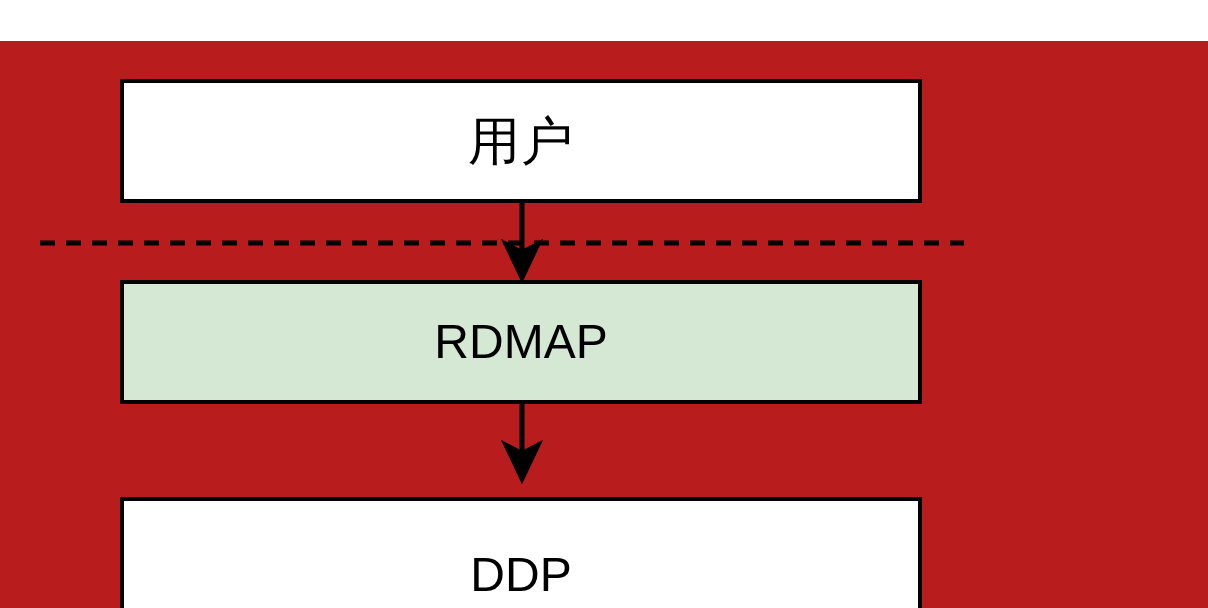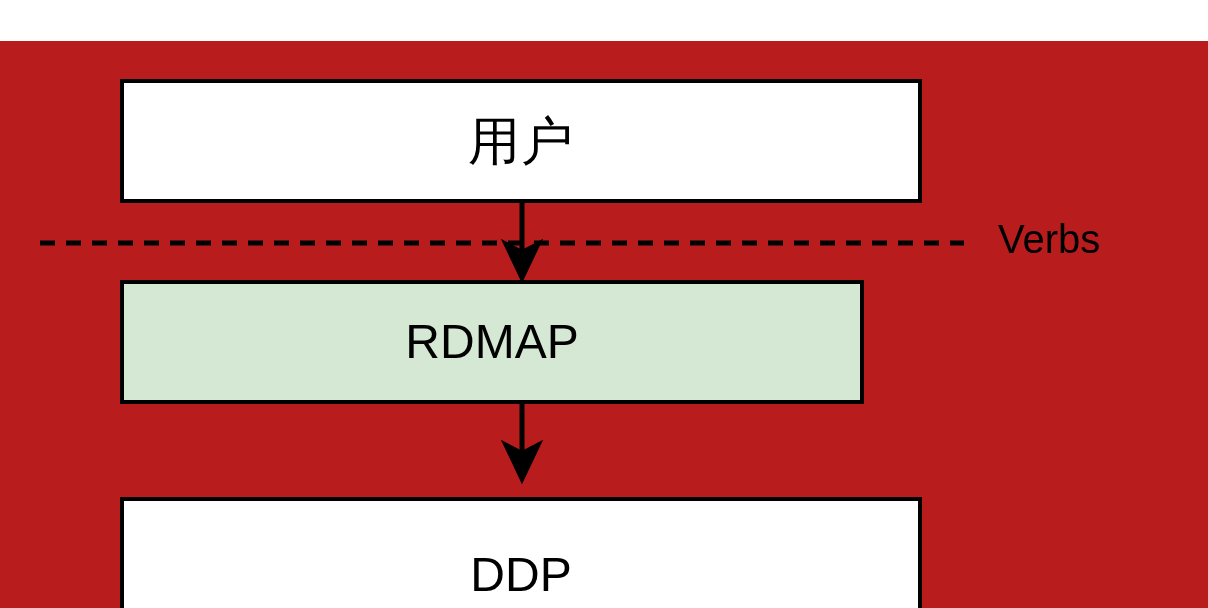--- a/index.html
+++ b/index.html
@@ -46,21 +46,21 @@
     height: 124px;
     background: #ffffff;
   }
   #node-user .node-label {
     font-size: 52px;
     letter-spacing: 1px;
   }
   #node-rdmap {
     left: 120px;
     top: 239px;
-    width: 744px;
+    width: 802px;
     height: 124px;
     background: #d5e8d4;
   }
   #node-rdmap .node-label {
     font-size: 48px;
   }
   #node-ddp {
     left: 120px;
     top: 456px;
     width: 802px;
@@ -115,16 +115,15 @@
   </div>
 
   <div class="node-box" id="node-rdmap">
     <span class="node-label">RDMAP</span>
   </div>
 
   <div class="node-box" id="node-ddp">
     <span class="node-label">DDP</span>
   </div>
 
-  <div class="boundary-label">Verbs</div>
 
 
 </div>
 
 </body></html>

